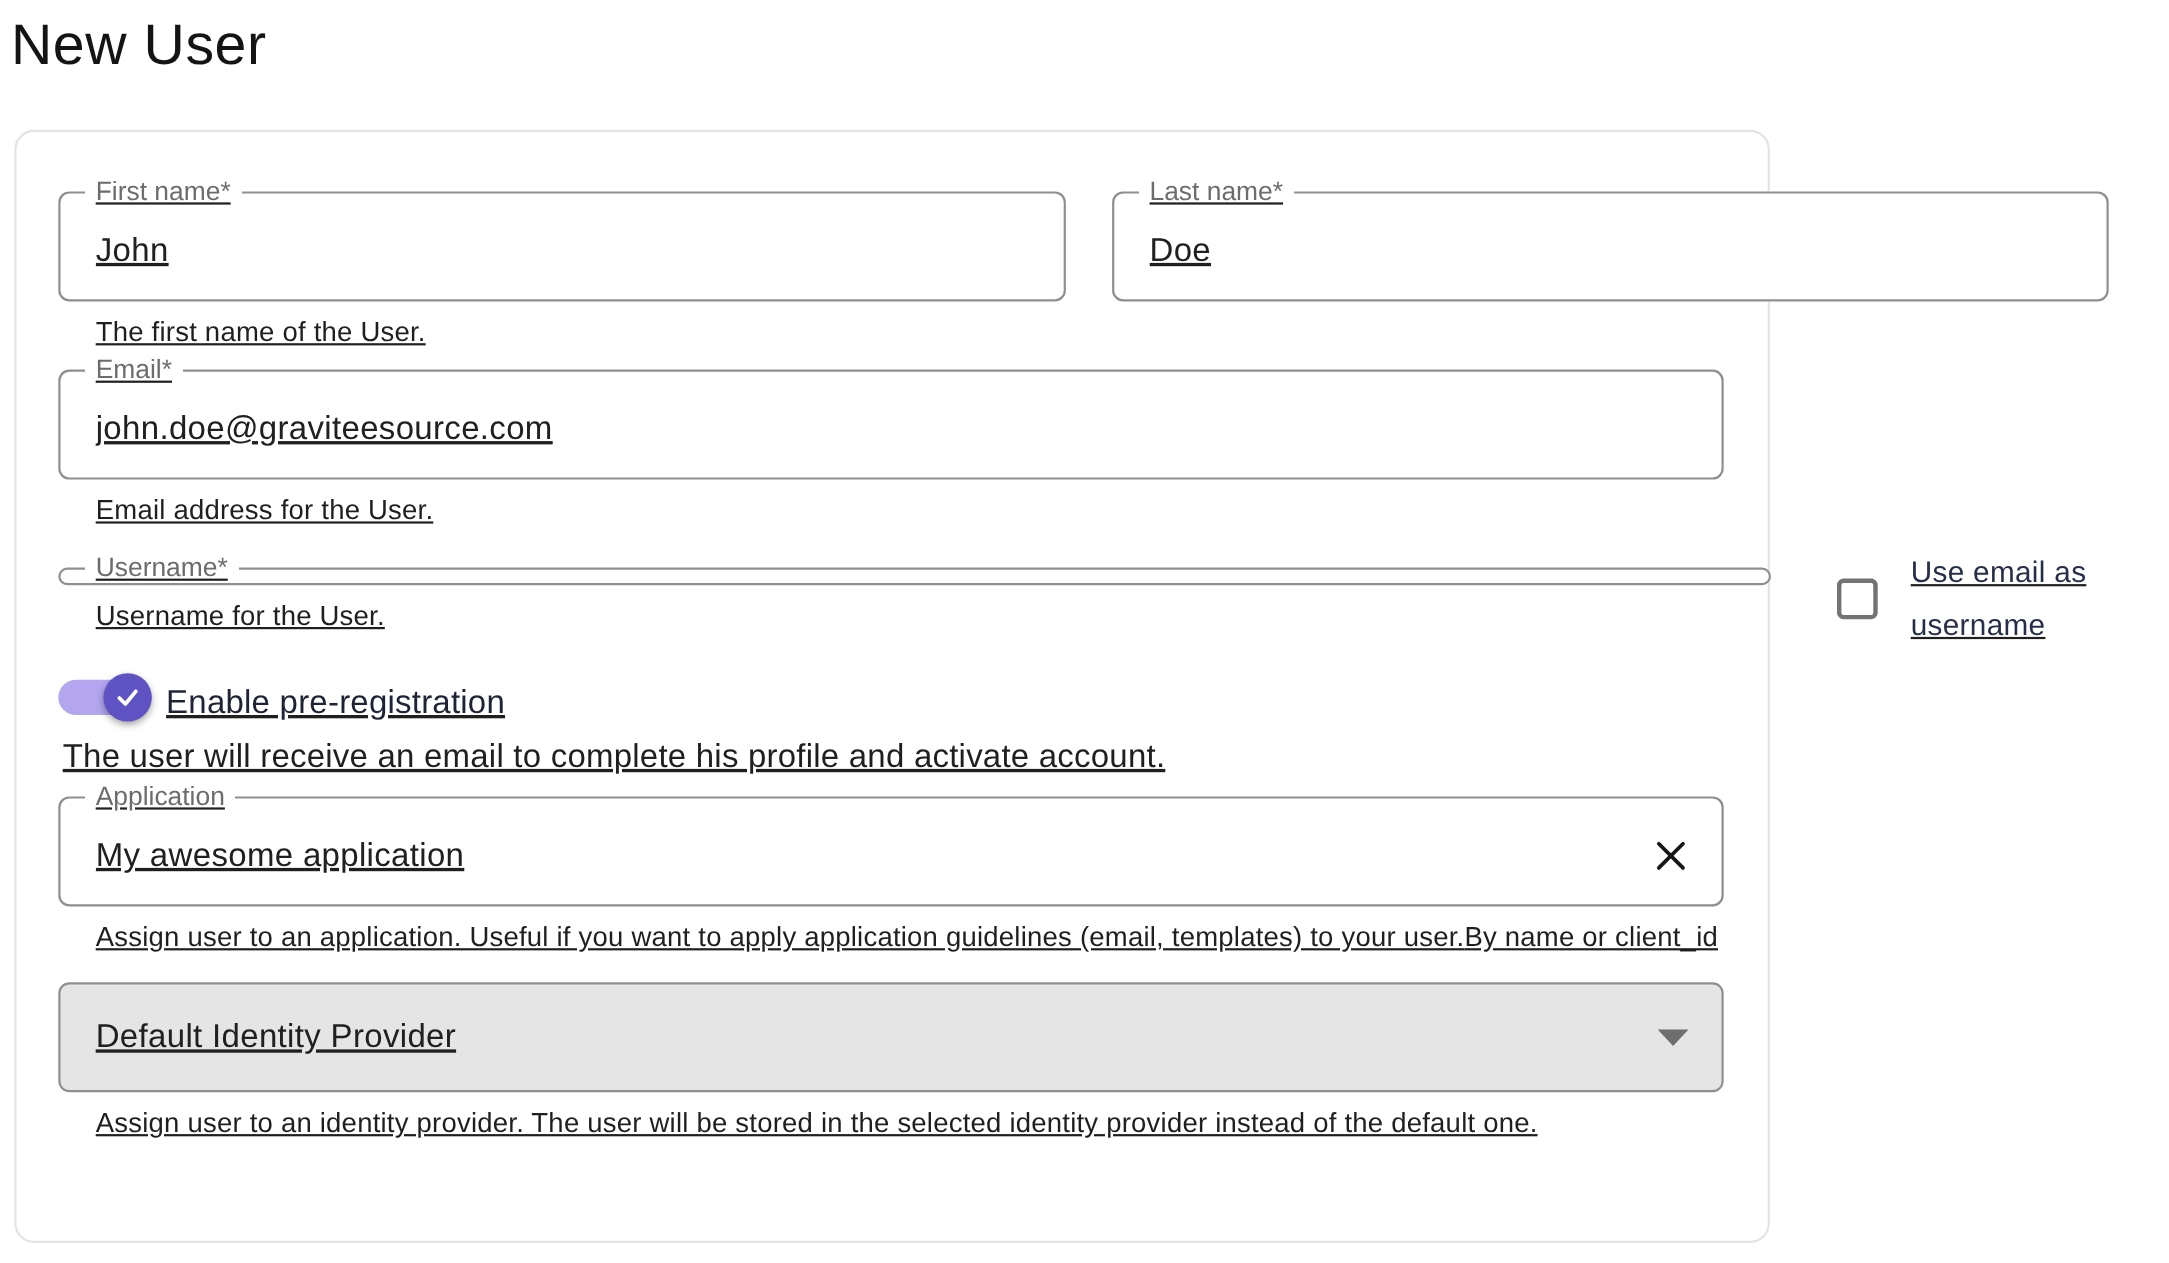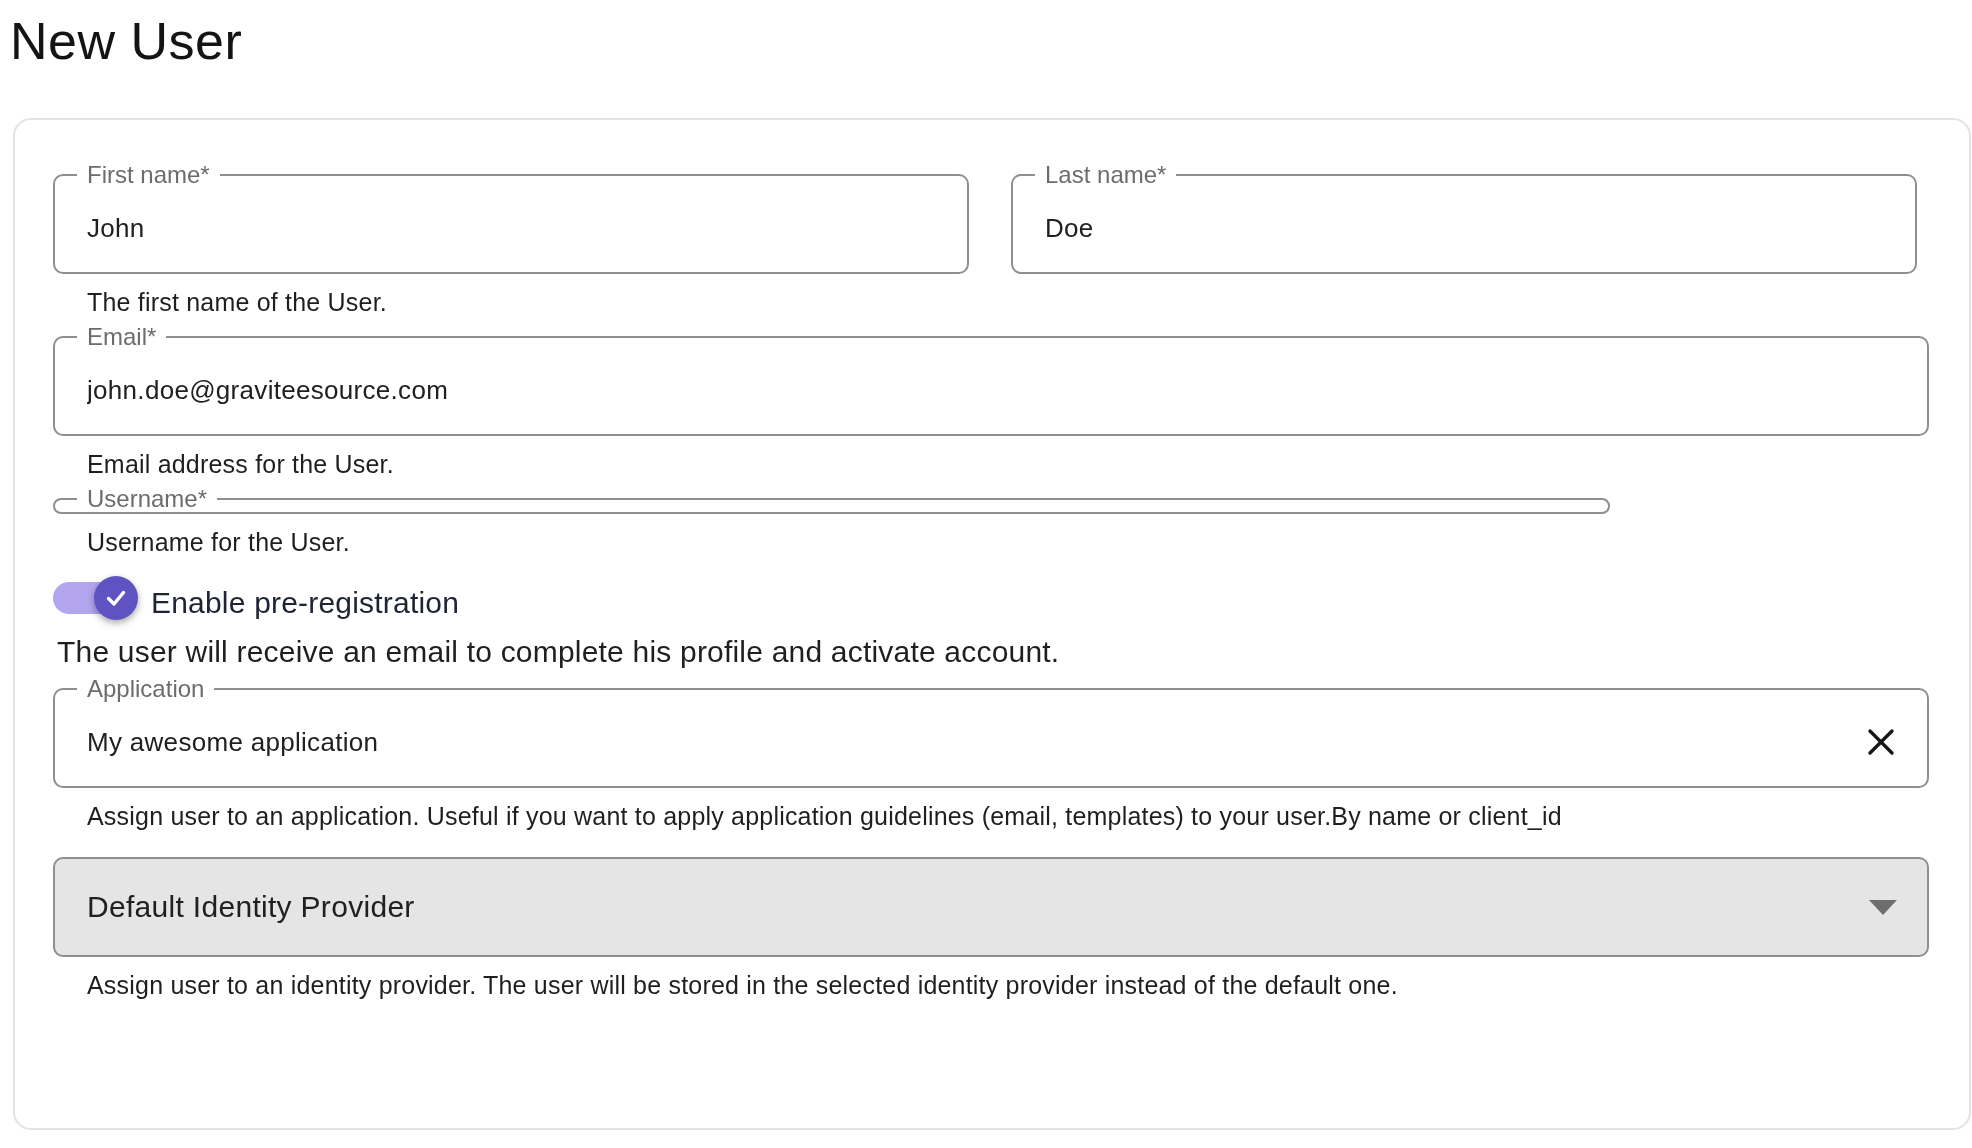--- a/index.html
+++ b/index.html
@@ -13,26 +13,27 @@
   .page-title {
     font-size: 52px;
     font-weight: 400;
     color: #141414;
     margin: 6px 0 0 10px;
     line-height: 70px;
     letter-spacing: 0.5px;
   }
   .card {
     margin: 42px 0 10px 13px;
-    width: 1958px;
+    width: 1596px;
     height: 1012px;
     border: 2px solid var(--card-border, #e4e4e4);
     border-radius: 18px;
     padding: 42px 40px 0 38px;
     background: #fff;
+    text-decoration: underline;
   }
 
   
   fieldset.field {
     border: 2px solid var(--field-border, #8f8f8f);
     border-radius: 10px;
     padding: 0;
     width: 100%;
     background: #fff;
   }
@@ -49,21 +50,21 @@
     align-items: center;
     height: 84px;
     padding: 0 28px 4px 32px;
   }
   .field-input input {
     flex: 1;
     border: none;
     outline: none;
     background: transparent;
     font-family: inherit;
-    font-size: 26px;
+    font-size: 30px;
     font-weight: 500;
     color: #202020;
     letter-spacing: 0.3px;
   }
   .hint {
     font-size: 25px;
     line-height: 28px;
     color: var(--hint-text, #1f1f1f);
     margin: 14px 0 0 34px;
     letter-spacing: 0.2px;
@@ -207,20 +208,24 @@
     </fieldset>
     <div class="hint">Email address for the User.</div>
   </div>
 
   <div class="username-row">
     <div class="username-col">
       <fieldset class="field">
         <legend>Username*</legend>
       </fieldset>
       <div class="hint">Username for the User.</div>
+    </div>
+    <div class="checkbox-group">
+      <div class="checkbox"></div>
+      <div class="checkbox-label">Use email as username</div>
     </div>
   </div>
 
   <div class="toggle-row">
     <div class="toggle">
       <div class="toggle-track"></div>
       <div class="toggle-thumb">
         <span style="display:flex;">
           <svg width="24" height="24" viewBox="0 0 24 24">
             <polyline points="4.5,12.5 10,18 19.5,6.5" fill="none" stroke="#ffffff" stroke-width="3.4" stroke-linecap="round" stroke-linejoin="round"></polyline>

